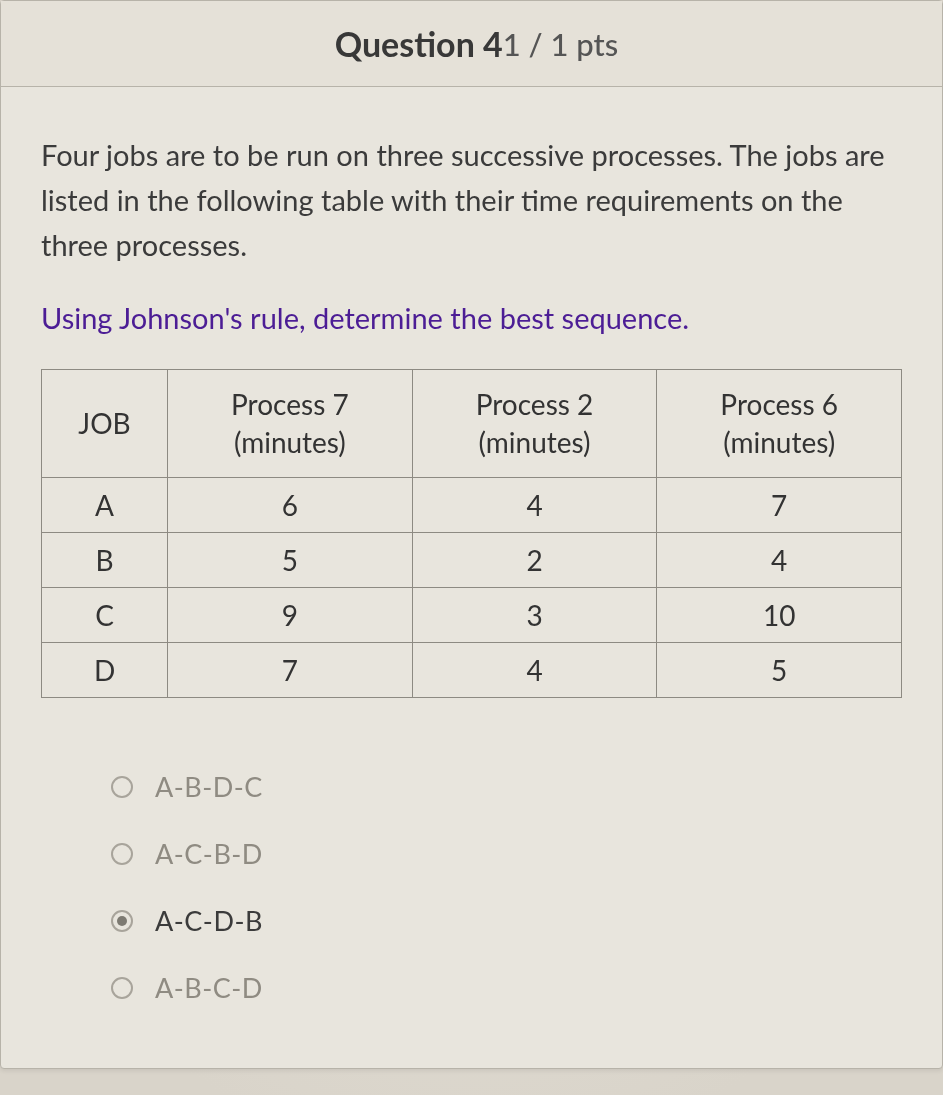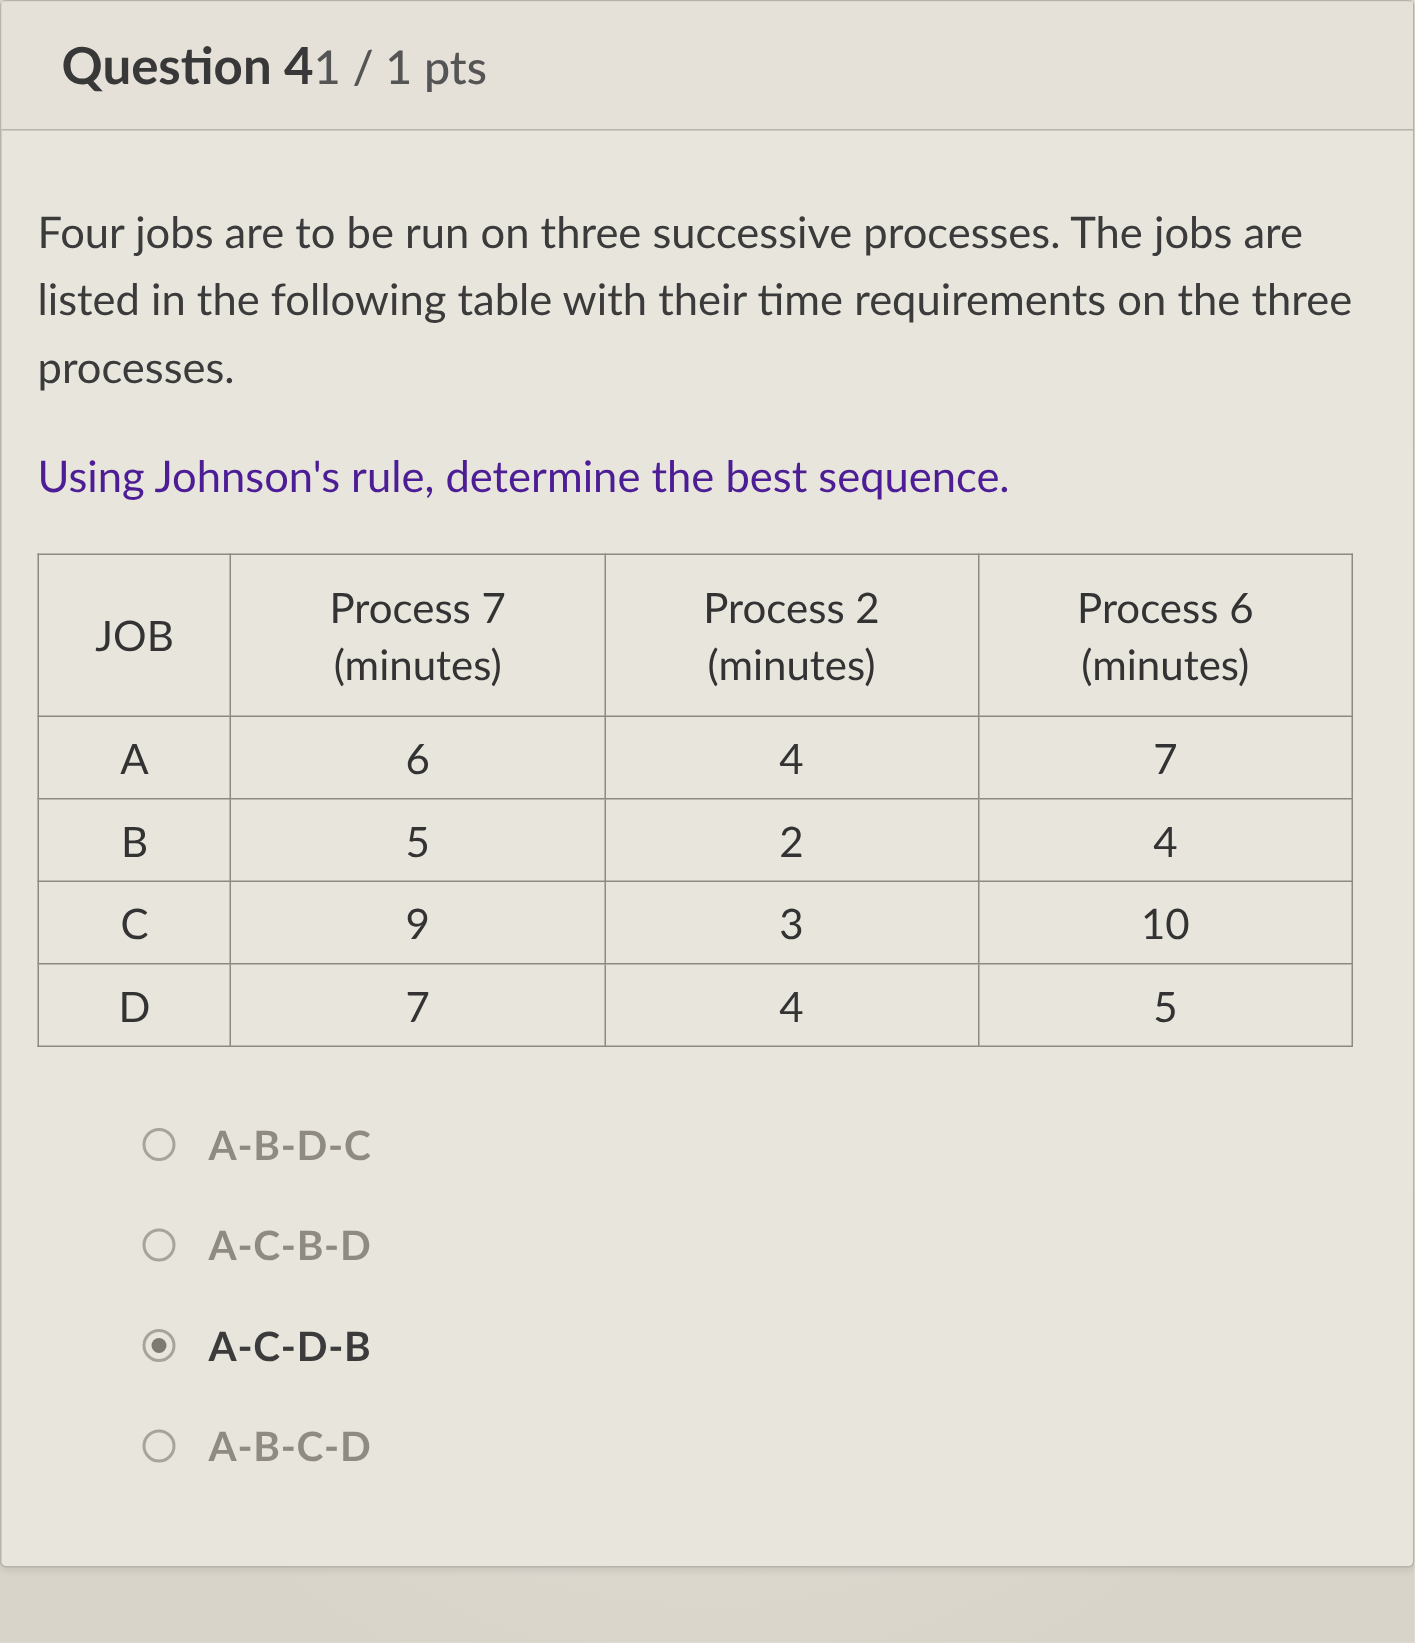--- a/index.html
+++ b/index.html
@@ -13,74 +13,73 @@
   }
   .question-card {
     background: #e8e5dd;
     border: 1px solid #b7b3a9;
     border-radius: 4px;
     margin: 0;
     box-shadow: 0 2px 4px rgba(0,0,0,0.08);
   }
   .question-header {
     display: flex;
-    justify-content: flex-start;
+    justify-content: center;
     align-items: center;
     padding: 22px 30px 22px 40px;
     border-bottom: 1px solid #b7b3a9;
     background: #e5e1d8;
   }
   .question-title {
     font-size: 34px;
     font-weight: 700;
     color: #383838;
   }
   .points {
     font-size: 31px;
     color: #555;
     font-weight: 500;
   }
   .question-body {
-    padding: 46px 40px 30px 24px;
+    padding: 46px 40px 30px 40px;
   }
   .prompt {
     font-size: 29px;
     line-height: 1.55;
     color: #3b3b3b;
     margin-bottom: 28px;
   }
   .prompt2 {
     font-size: 29px;
     line-height: 1.55;
     color: #4c1d95;
     margin-bottom: 28px;
   }
   table {
     border-collapse: collapse;
     width: 100%;
-    margin-bottom: 48px;
+    margin-bottom: 72px;
     margin-top: 6px;
   }
   th, td {
     border: 1px solid #8d8a82;
     padding: 10px 8px;
     font-size: 28px;
     text-align: center;
     font-weight: 400;
     color: #333;
     background: #e8e5dd;
   }
   th {
     font-weight: 400;
     padding: 16px 8px;
     line-height: 1.35;
   }
   .options {
     padding-left: 70px;
-    font-weight: bold;
   }
   .option-row {
     display: flex;
     align-items: center;
     margin-bottom: 34px;
     font-size: 27px;
     color: #8f8b82;
   }
   .radio {
     width: 22px;

